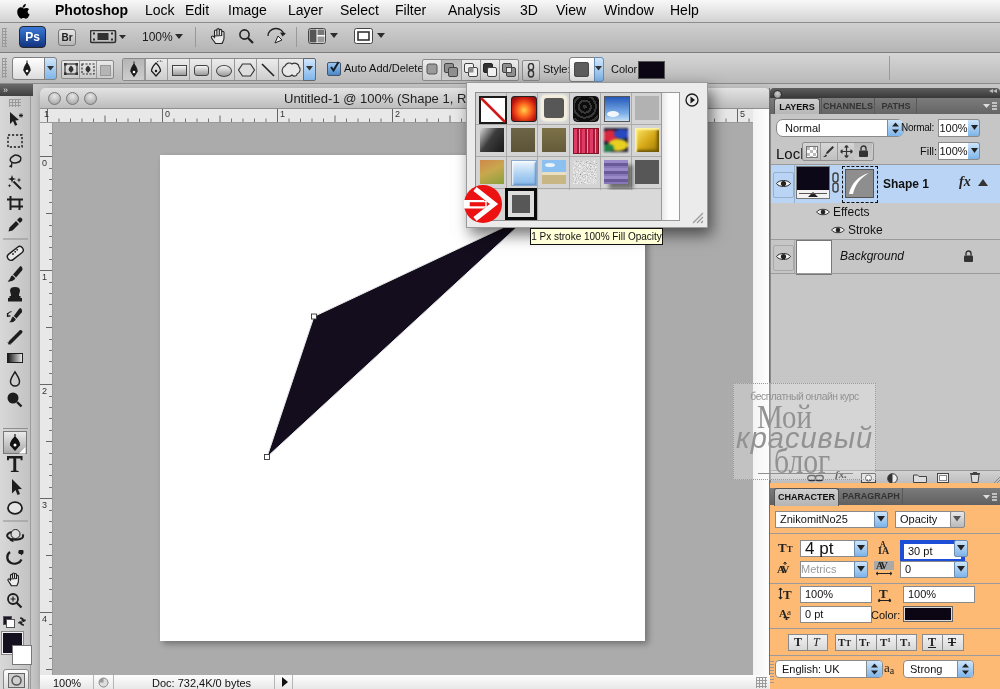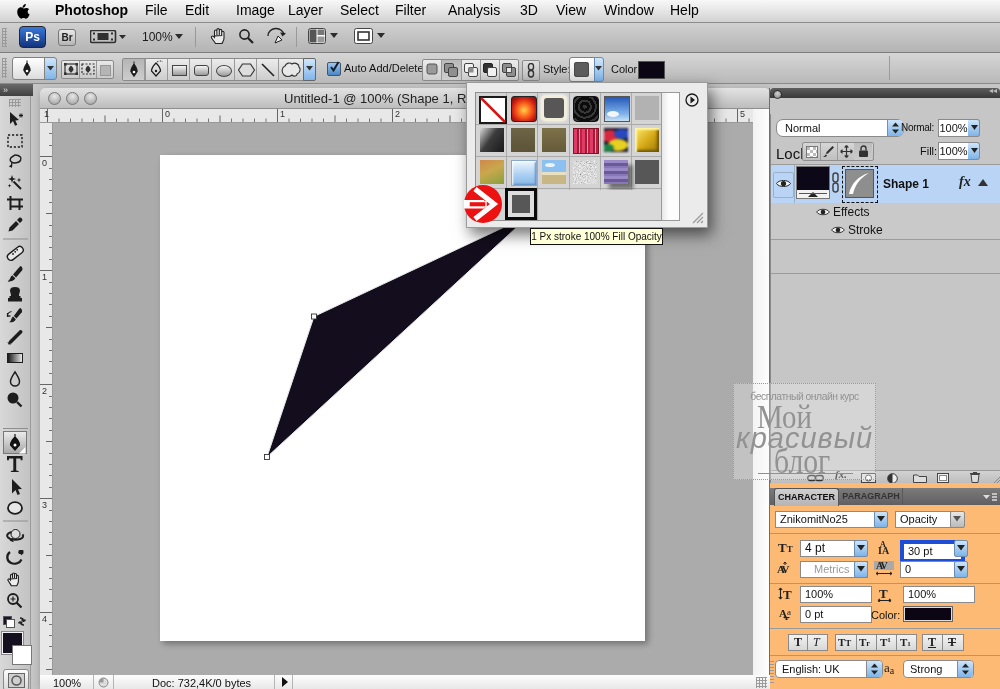--- a/index.html
+++ b/index.html
@@ -20,23 +20,23 @@
 #panels{left:770px;top:88px;width:230px;height:601px;background:#c6c6c6;}
 .tt{font-size:11px;}
 </style>
 </head>
 <body>
 <div id="menubar" class="abs">
   <svg class="abs" style="left:17px;top:3px" width="15" height="17" viewBox="0 0 15 17">
       <path d="M9.6 1.2 C9.7 2.3 9.2 3.3 8.6 4 C7.9 4.8 6.9 5.3 6 5.2 C5.9 4.2 6.4 3.1 7 2.4 C7.7 1.7 8.8 1.2 9.6 1.2z M7.4 5.9 C8.3 5.9 9.2 5.3 10.4 5.3 C11.4 5.3 12.5 5.9 13.2 6.9 C10.8 8.3 11.2 11.6 13.7 12.6 C13.2 13.8 12.9 14.3 12.3 15.2 C11.5 16.4 10.5 17 9.6 17 C8.6 17 8.2 16.4 7.1 16.4 C5.9 16.4 5.5 17 4.6 17 C3.5 17 2.6 15.9 1.9 14.8 C0 11.8 -0.2 8.3 1 6.6 C1.9 5.3 3.2 4.6 4.4 4.6 C5.6 4.6 6.4 5.9 7.4 5.9z" transform="scale(0.92)"></path>
     </svg>
   <span class="mi" style="left:55px;font-weight:bold">Photoshop</span>
-  <span class="mi" style="left:145px">File</span>
+  <span class="mi" style="left:145px">Lock</span>
   <span class="mi" style="left:185px">Edit</span>
-  <span class="mi" style="left:236px">Image</span>
+  <span class="mi" style="left:228px">Image</span>
   <span class="mi" style="left:288px">Layer</span>
   <span class="mi" style="left:340px">Select</span>
   <span class="mi" style="left:395px">Filter</span>
   <span class="mi" style="left:448px">Analysis</span>
   <span class="mi" style="left:520px">3D</span>
   <span class="mi" style="left:556px">View</span>
   <span class="mi" style="left:604px">Window</span>
   <span class="mi" style="left:670px">Help</span>
 </div>
 <div id="appbar" class="abs">
@@ -393,20 +393,29 @@
       </svg>
     <div class="abs" style="left:252px;top:0;width:1px;height:14px;background:#b5b5b5"></div>
     <div class="abs" style="left:716px;top:2px;width:11px;height:11px;background:repeating-linear-gradient(#9a9a9a 0 1px,transparent 1px 3px),repeating-linear-gradient(90deg,#9a9a9a 0 1px,transparent 1px 3px)"></div>
   </div>
 </div>
 <div id="panels" class="abs">
   <div class="abs" style="left:0;top:0;width:230px;height:10px;background:linear-gradient(#5e5e5e,#383838);border-radius:4px 4px 0 0">
     <div class="abs" style="left:3px;top:2px;width:7px;height:7px;border-radius:50%;background:radial-gradient(circle at 50% 35%,#cfcfcf,#848484);border:0.5px solid #2a2a2a"></div>
     <span class="abs" style="right:3px;top:-2px;color:#bbb;font-size:8px">◂◂</span>
   </div>
+  <div class="abs" style="left:0;top:10px;width:230px;height:16px;background:linear-gradient(#7b7b7b,#656565)">
+    <div class="abs" style="left:4px;top:0;width:44px;height:16px;background:linear-gradient(#d0d0d0,#b4b4b4);border:1px solid #555;border-bottom:none;border-radius:3px 3px 0 0;font-size:9px;font-weight:bold;color:#111;text-align:center;line-height:16px">LAYERS</div>
+    <div class="abs" style="left:51px;top:0;width:52px;height:16px;border-right:1px solid #595959;border-left:1px solid #595959;font-size:9px;font-weight:bold;color:#333;text-align:center;line-height:16px">CHANNELS</div>
+    <div class="abs" style="left:106px;top:0;width:40px;height:16px;border-right:1px solid #595959;font-size:9px;font-weight:bold;color:#333;text-align:center;line-height:16px">PATHS</div>
+    <svg class="abs" style="left:213px;top:4px" width="14" height="9">
+        <path d="M0 2l3.5 4L7 2z" fill="#ddd"></path>
+        <path d="M9 1h5M9 4h5M9 7h5" stroke="#ddd" stroke-width="1.4"></path>
+      </svg>
+  </div>
   <div class="abs" style="left:0;top:26px;width:230px;height:369px;background:#c6c6c6;border-left:1px solid #8a8a8a">
     <div class="abs" style="left:5px;top:5px;width:118px;height:16px;background:#fff;border:1px solid #8a8a8a;border-radius:7px;font-size:11px;color:#111;line-height:16px;padding-left:8px">Normal
       <div class="abs" style="right:0;top:0;width:15px;height:16px;background:linear-gradient(#cde5fa,#7eb4e9);border-left:1px solid #8a8a8a;border-radius:0 4px 4px 0"></div>
       <svg class="abs" style="right:3px;top:2px" width="9" height="12">
           <path d="M1 4.5L4.5 0.5L8 4.5z" fill="#222"></path>
           <path d="M1 7.5L4.5 11.5L8 7.5z" fill="#222"></path>
         </svg>
     </div>
     <span class="abs" style="left:130px;top:8px;font-size:10px;letter-spacing:-0.3px;color:#111">Normal:</span>
     <div class="abs" style="left:167px;top:5px;width:29px;height:16px;background:#fff;border:1px solid #8a8a8a;font-size:11px;color:#111;line-height:16px;text-align:center">100%</div>
@@ -479,20 +488,34 @@
       <span class="abs" style="left:62px;top:2px;font-size:12px;color:#111">Effects</span>
     </div>
     <div class="abs" style="left:0;top:107px;width:230px;height:18px;background:#c9c9c9">
       <svg class="abs" style="left:60px;top:4px" width="14" height="10" viewBox="0 0 15 11">
           <path d="M0.5 5.5 C3 1.5 12 1.5 14.5 5.5 C12 9.5 3 9.5 0.5 5.5z" fill="#f5f5f5" stroke="#222" stroke-width="1"></path>
           <circle cx="7.5" cy="5.5" r="2.6" fill="#222"></circle>
         </svg>
       <span class="abs" style="left:77px;top:2px;font-size:12px;color:#111">Stroke</span>
     </div>
     <div class="abs" style="left:0;top:125px;width:230px;height:1px;background:#9b9b9b"></div>
+    <div class="abs" style="left:0;top:126px;width:230px;height:33px;background:#c6c6c6">
+      <div class="abs" style="left:23px;top:0;width:1px;height:33px;background:#a8a8a8"></div>
+      <div class="abs" style="left:2px;top:5px;width:19px;height:24px;border:1px solid #a8a8a8;border-radius:2px"></div>
+      <svg class="abs" style="left:5px;top:11px" width="15" height="11" viewBox="0 0 15 11">
+          <path d="M0.5 5.5 C3 1.5 12 1.5 14.5 5.5 C12 9.5 3 9.5 0.5 5.5z" fill="#f5f5f5" stroke="#222" stroke-width="1"></path>
+          <circle cx="7.5" cy="5.5" r="2.6" fill="#222"></circle>
+        </svg>
+      <div class="abs" style="left:26px;top:1px;width:32px;height:31px;background:#fff;box-shadow:0 0 0 1px #777;border:1px solid #fff"></div>
+      <span class="abs" style="left:69px;top:9px;font-size:12px;font-style:italic;color:#111">Background</span>
+      <svg class="abs" style="left:192px;top:10px" width="11" height="13">
+          <rect x="1" y="5.5" width="9" height="6.5" rx="1" fill="#333"></rect>
+          <path d="M3 5.5 V3.5 a2.5 2.5 0 0 1 5 0 V5.5" fill="none" stroke="#333" stroke-width="1.4"></path>
+        </svg>
+    </div>
     <div class="abs" style="left:0;top:159px;width:230px;height:1px;background:#9b9b9b"></div>
     <div class="abs" style="left:0;top:356px;width:230px;height:13px;background:linear-gradient(#d2d2d2,#bcbcbc);border-top:1px solid #9a9a9a">
       <svg class="abs" style="left:36px;top:3px" width="17" height="8" viewBox="0 0 17 8">
           <rect x="0.7" y="1.5" width="8" height="5" rx="2.5" fill="none" stroke="#333" stroke-width="1.3"></rect>
           <rect x="8.3" y="1.5" width="8" height="5" rx="2.5" fill="none" stroke="#333" stroke-width="1.3"></rect>
         </svg>
       <span class="abs" style="left:64px;top:-3px;font-size:11px;font-weight:bold;font-style:italic;font-family:'Liberation Serif',serif;color:#222">fx.</span>
       <svg class="abs" style="left:90px;top:2px" width="15" height="10">
           <rect x="0.5" y="0.5" width="14" height="9" fill="#ddd" stroke="#444"></rect>
           <circle cx="7.5" cy="5" r="3" fill="#fff" stroke="#444"></circle>
@@ -534,40 +557,40 @@
       <path d="M0 0h8l-4 5.5z" fill="#222"></path>
     </svg>
   <div class="abs" style="left:125px;top:28px;width:54px;height:15px;background:#fff;border:1px solid #8a8a8a;font-size:11px;color:#111;line-height:15px;padding-left:4px">Opacity</div>
   <div class="abs" style="left:180px;top:28px;width:13px;height:15px;background:linear-gradient(#e8e8e8,#b9b9b9);border:1px solid #8a8a8a;border-radius:2px"></div>
   <svg class="abs" style="left:183px;top:33px" width="8" height="6">
       <path d="M0 0h8l-4 5.5z" fill="#555"></path>
     </svg>
   <div class="abs" style="left:0;top:50px;width:230px;height:1px;background:#9b9b9b"></div>
 
   <span class="abs" style="left:8px;top:57px;font-size:13px;font-weight:bold;font-family:'Liberation Serif',serif;color:#222">T<span style="font-size:9px">T</span></span>
-  <div class="abs" style="left:30px;top:57px;width:53px;height:15px;background:#fff;border:1px solid #8a8a8a;font-size:12px;color:#111;line-height:15px;padding-left:4px">4 pt</div>
+  <div class="abs" style="left:30px;top:57px;width:53px;height:15px;background:#fff;border:1px solid #8a8a8a;font-size:17px;color:#111;line-height:15px;padding-left:4px">4 pt</div>
   <div class="abs" style="left:84px;top:57px;width:12px;height:15px;background:linear-gradient(#cde5fa,#7eb4e9);border:1px solid #6e8cab;border-radius:2px"></div>
   <svg class="abs" style="left:87px;top:62px" width="8" height="6">
       <path d="M0 0h8l-4 5.5z" fill="#222"></path>
     </svg>
   <svg class="abs" style="left:106px;top:56px" width="15" height="16" viewBox="0 0 15 16">
       <text x="4" y="8" font-size="8" font-weight="bold" font-family="Liberation Serif" fill="#222">A</text>
       <text x="2" y="15" font-size="10" font-weight="bold" font-family="Liberation Serif" fill="#222">IA</text>
     </svg>
   <div class="abs" style="left:130px;top:57px;width:53px;height:15px;background:#fff;border:4px solid #1d4ed8;font-size:11px;color:#111;line-height:15px;padding-left:4px">30 pt</div>
   <div class="abs" style="left:184px;top:57px;width:12px;height:15px;background:linear-gradient(#cde5fa,#7eb4e9);border:1px solid #6e8cab;border-radius:2px"></div>
   <svg class="abs" style="left:187px;top:62px" width="8" height="6">
       <path d="M0 0h8l-4 5.5z" fill="#222"></path>
     </svg>
 
   <svg class="abs" style="left:6px;top:78px" width="20" height="15" viewBox="0 0 20 15">
       <text x="1" y="12" font-size="11" font-weight="bold" font-family="Liberation Serif" fill="#222">A<tspan dx="-2">V</tspan></text>
       <path d="M9 1 v3 M9 1 l-1.5 1.8 M9 1 l1.5 1.8" stroke="#222" stroke-width="1"></path>
     </svg>
-  <div class="abs" style="left:30px;top:78px;width:53px;height:15px;background:#fff;border:1px solid #8a8a8a;font-size:11px;color:#999;line-height:15px;padding-left:13px">Metrics</div>
+  <div class="abs" style="left:30px;top:78px;width:53px;height:15px;background:#fff;border:1px solid #8a8a8a;font-size:11px;color:#999;line-height:15px;padding-left:0">Metrics</div>
   <div class="abs" style="left:84px;top:78px;width:12px;height:15px;background:linear-gradient(#cde5fa,#7eb4e9);border:1px solid #6e8cab;border-radius:2px"></div>
   <svg class="abs" style="left:87px;top:83px" width="8" height="6">
       <path d="M0 0h8l-4 5.5z" fill="#222"></path>
     </svg>
   <svg class="abs" style="left:104px;top:78px" width="20" height="15" viewBox="0 0 20 15">
       <rect x="0" y="0" width="20" height="9" fill="#a9a9a9"></rect>
       <text x="2" y="8" font-size="10" font-weight="bold" font-family="Liberation Serif" fill="#222">A<tspan dx="-1.5">V</tspan></text>
       <path d="M2 12.5 h16 M2 12.5 l2 -1.6 M2 12.5 l2 1.6 M18 12.5 l-2 -1.6 M18 12.5 l-2 1.6" stroke="#222" stroke-width="1"></path>
     </svg>
   <div class="abs" style="left:130px;top:78px;width:53px;height:15px;background:#fff;border:1px solid #8a8a8a;font-size:11px;color:#111;line-height:15px;padding-left:4px">0</div>

